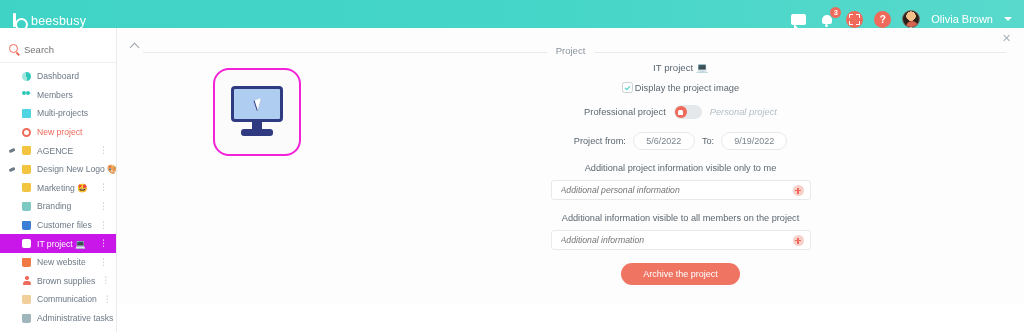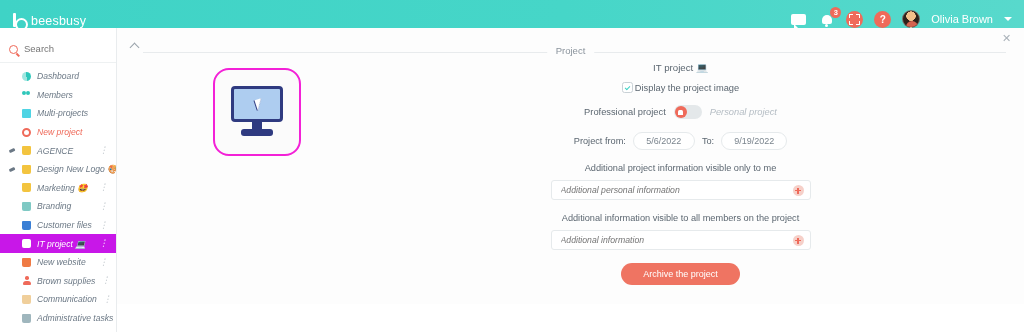--- a/index.html
+++ b/index.html
@@ -60,26 +60,26 @@
   }
   .avatar:after{ content:""; position:absolute; left:3px; top:10px; width:12px; height:9px; background:#d4634f; border-radius:6px 6px 0 0;}
   .username { color:#fff; font-size:11px; white-space:nowrap;}
   .chev { width:0;height:0;border-left:4px solid transparent;border-right:4px solid transparent;border-top:4px solid #fff; }
 
   
   .sidebar {
     position:absolute; top:28px; left:0; width:117px; height:304px;
     background:#fff; border-right:1px solid #e9ecee; overflow:hidden;
   }
-  .search-row { height:35px; display:flex; align-items:flex-end; gap:6px; padding:8px 9px; border-bottom:1px solid #eef1f2;}
+  .search-row { height:35px; display:flex; align-items:flex-start; gap:6px; padding:16px 9px; border-bottom:1px solid #eef1f2;}
   .search-ic { width:9px;height:9px;border:1.5px solid #ef6a5a;border-radius:50%;position:relative;flex:none;}
   .search-ic:after{content:"";position:absolute;right:-3px;bottom:-2.5px;width:4px;height:1.5px;background:#ef6a5a;transform:rotate(45deg);}
   .search-inp { border:0; outline:0; font-size:9.5px; color:#b9c0c6; font-family:inherit; width:70px; background:transparent;}
 
-  .nav { padding-top: 4px; font-style: italic; }
+  .nav { padding-top: 4px; }
   .nav-item {
     height:18.6px; display:flex; align-items:center; gap:6px; padding:0 8px 0 9px;
     font-size:8.6px; color:#6b7885; cursor:pointer; position:relative; white-space:nowrap;
   }
   .nav-item.accent { color:#ef6a5a; }
   .nav-item.active { background:#c817e8; color:#fff; }
   .nav-item .dots { margin-left:auto; color:#b9c0c6; font-size:9px; letter-spacing:0; line-height:7px;}
   .nav-item.active .dots { color:#fff; }
   .ic {
     width:9px; height:9px; flex:none; border-radius:1.5px; position:relative;

